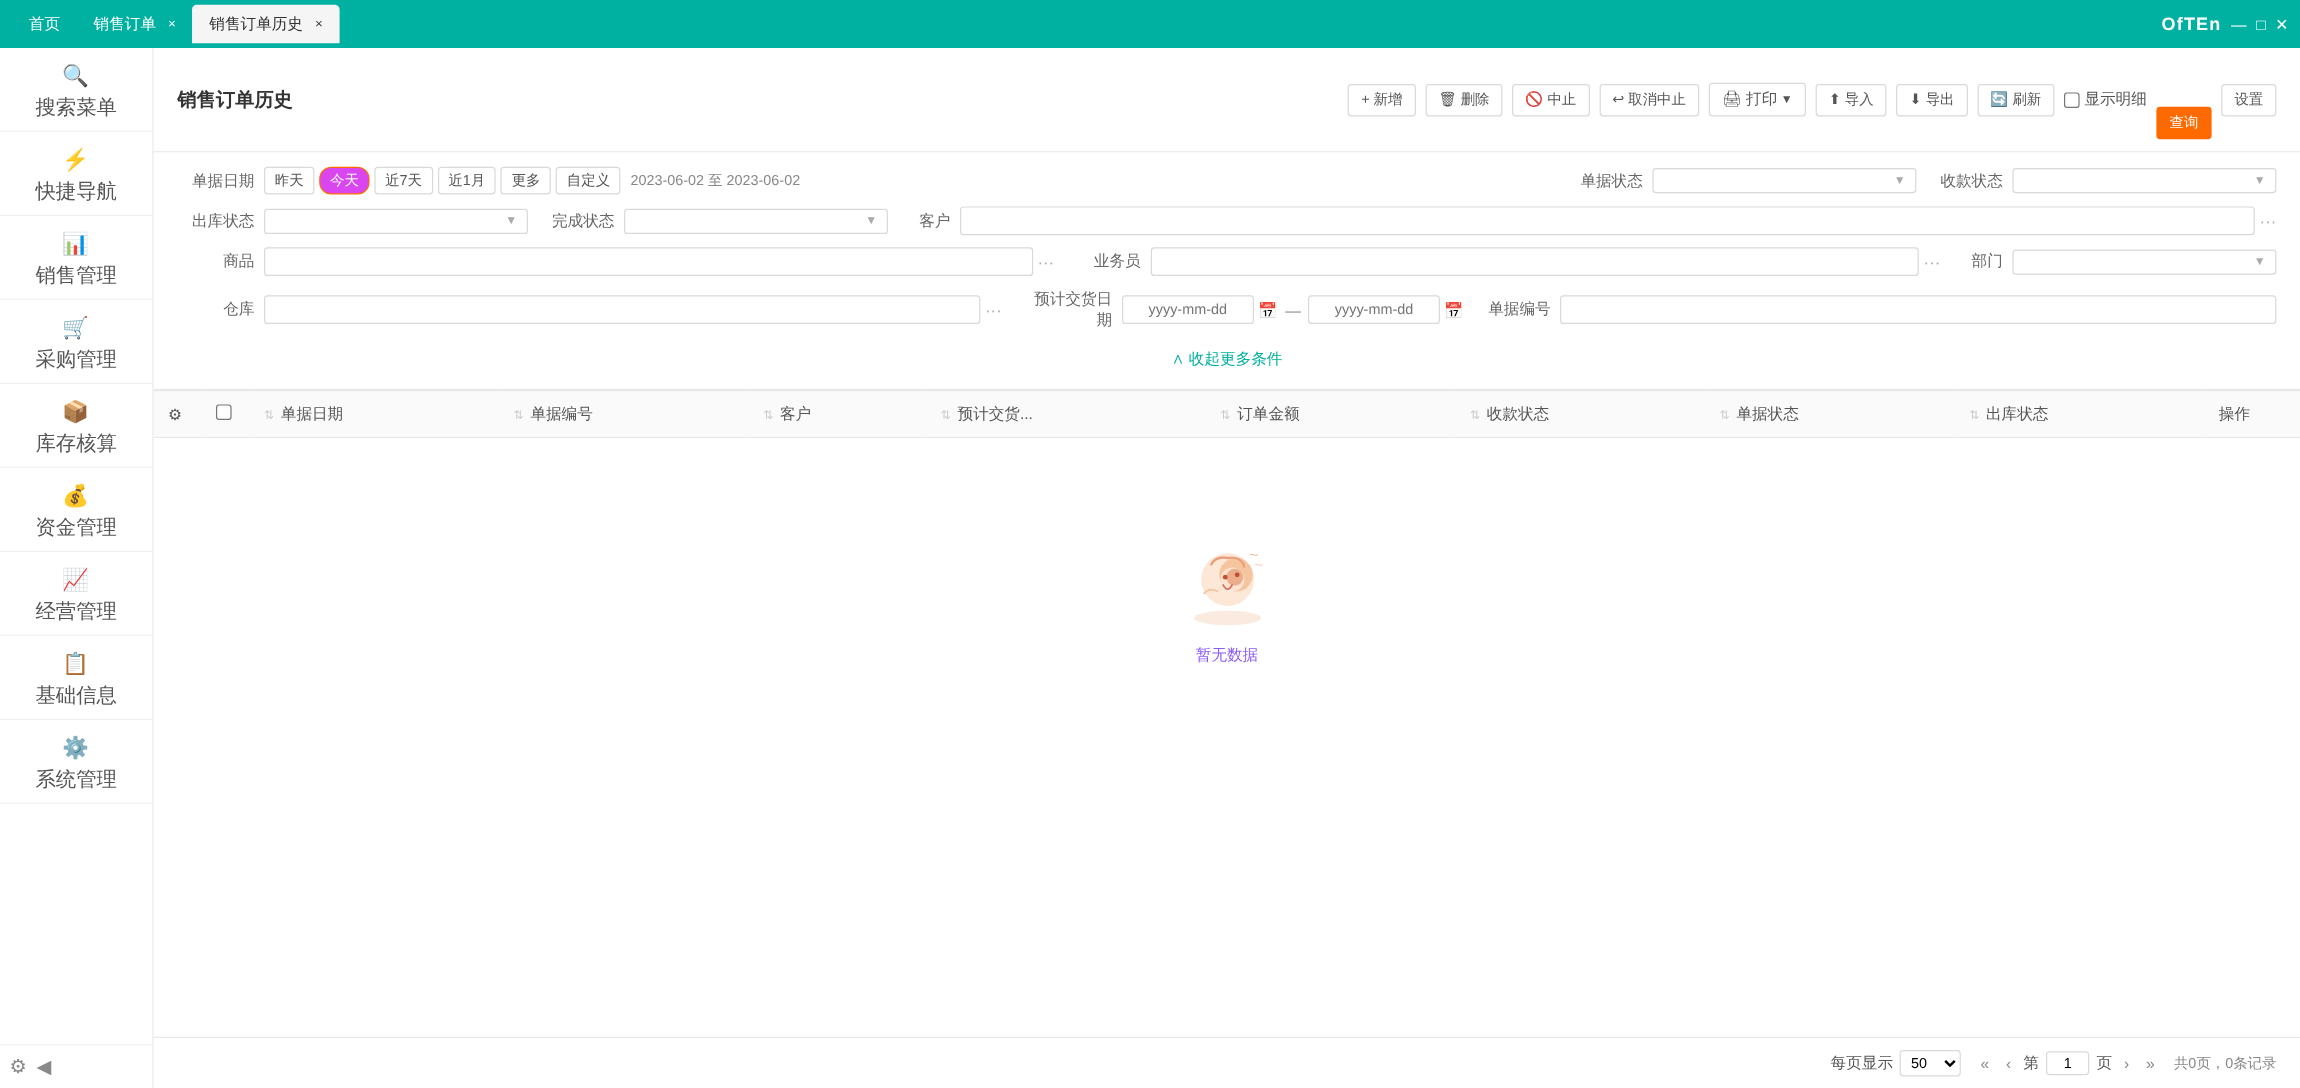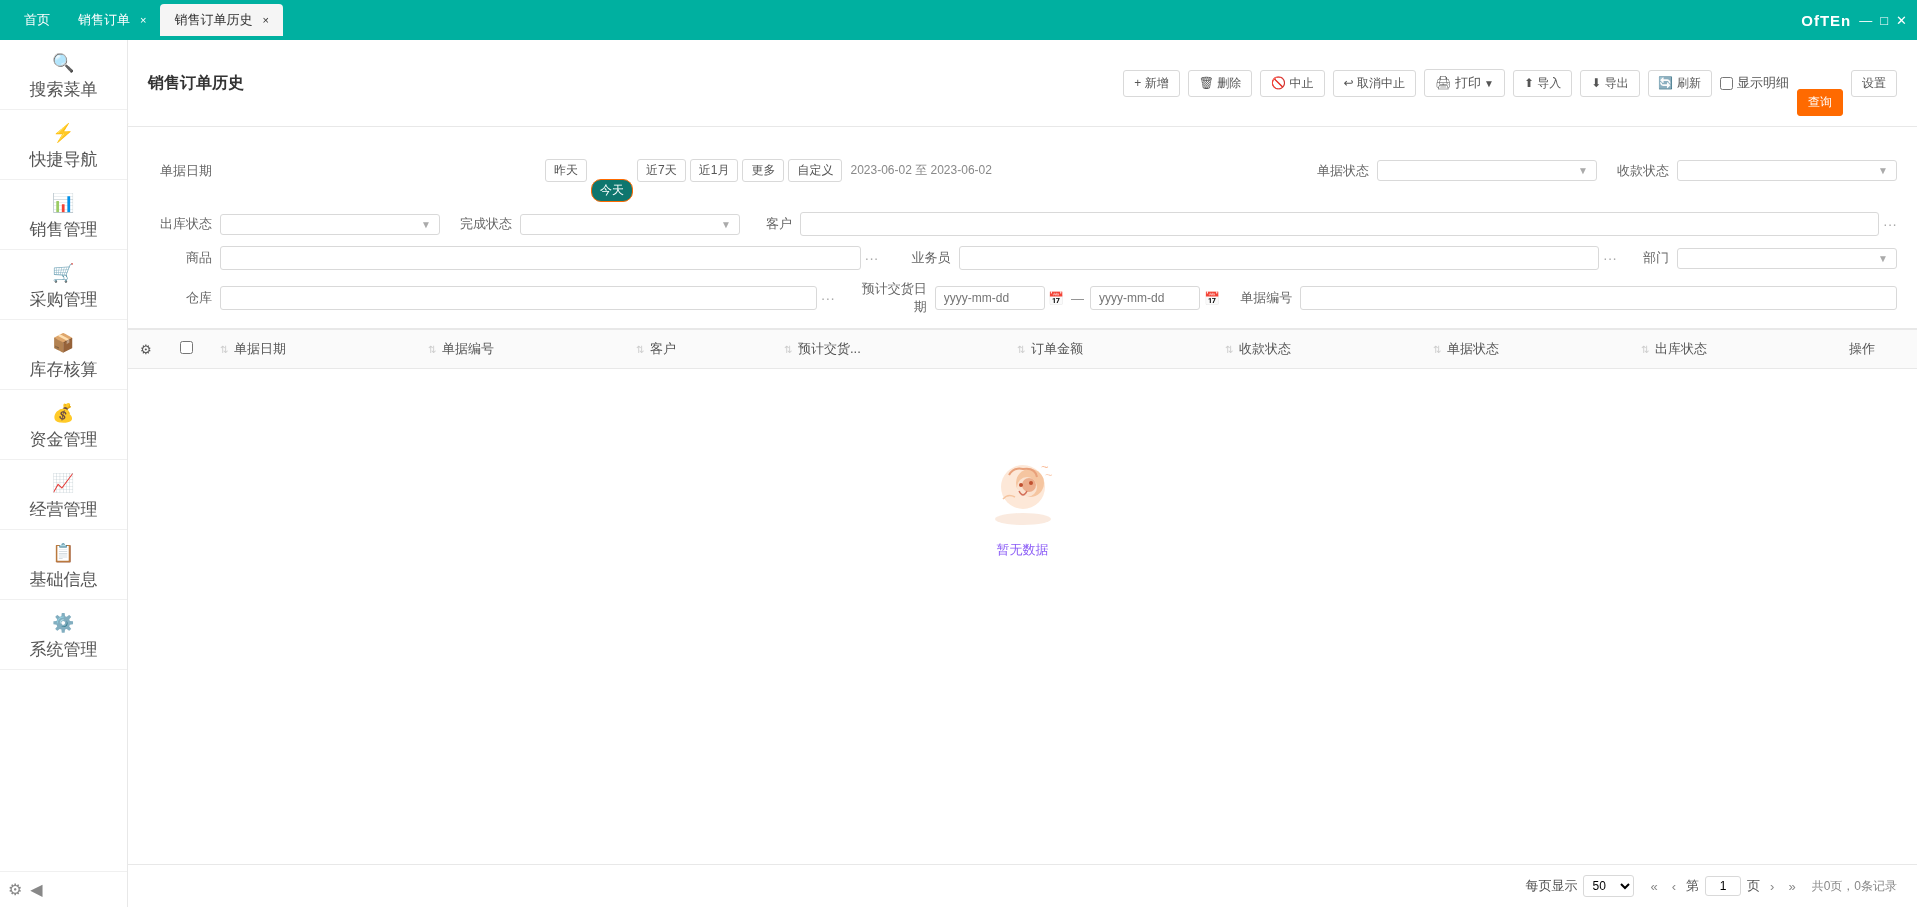--- a/index.html
+++ b/index.html
@@ -171,42 +171,40 @@
       font-size: 13px;
       flex-shrink: 0;
       text-align: right;
       padding-right: 8px;
     }
     .filter-control {
       display: flex;
       align-items: center;
       gap: 4px;
       flex: 1;
-      justify-content: center;
     }
     .date-btns {
       display: flex;
       align-items: center;
       gap: 4px;
     }
     .date-btn {
       padding: 2px 8px;
       border: 1px solid #d9d9d9;
       border-radius: 3px;
       cursor: pointer;
       font-size: 12px;
       color: #555;
       background: #fff;
     }
     .date-btn.active {
-      background: #0f766e;
+      background: #d946ef;
       border-color: #ff6a00;
       color: #fff;
       border-radius: 10px;
-      margin-top: 40px;
     }
     .date-range {
       font-size: 12px;
       color: #888;
       margin-left: 4px;
     }
     .select-control {
       display: flex;
       align-items: center;
       border: 1px solid #d9d9d9;
@@ -249,20 +247,21 @@
     }
     .date-input {
       border: 1px solid #d9d9d9;
       border-radius: 3px;
       padding: 4px 8px;
       font-size: 12px;
       color: #bbb;
       width: 110px;
       outline: none;
       background: #fff;
+      text-align: center;
     }
     .calendar-icon { color: #aaa; font-size: 13px; cursor: pointer; }
     .dash { color: #888; margin: 0 2px; }
 
     
     .table-area {
       flex: 1;
       overflow: auto;
       background: #fff;
       margin: 0;
@@ -519,20 +518,23 @@
           <input class="date-input" placeholder="yyyy-mm-dd" style="">
           <span class="calendar-icon">📅</span>
           <span class="dash">—</span>
           <input class="date-input" placeholder="yyyy-mm-dd" style="">
           <span class="calendar-icon">📅</span>
         </div>
         <span class="filter-label" style="width:60px;margin-left:20px;">单据编号</span>
         <input class="filter-input" style="width: 220px;" placeholder="">
       </div>
 
+      <div class="collapse-bar">
+        <span>∧ 收起更多条件</span>
+      </div>
     </div>
 
     <div class="table-area">
       <table class="data-table">
         <thead>
           <tr>
             <th class="settings-col">⚙</th>
             <th class="checkbox-col">
               <input type="checkbox" style="">
             </th>

